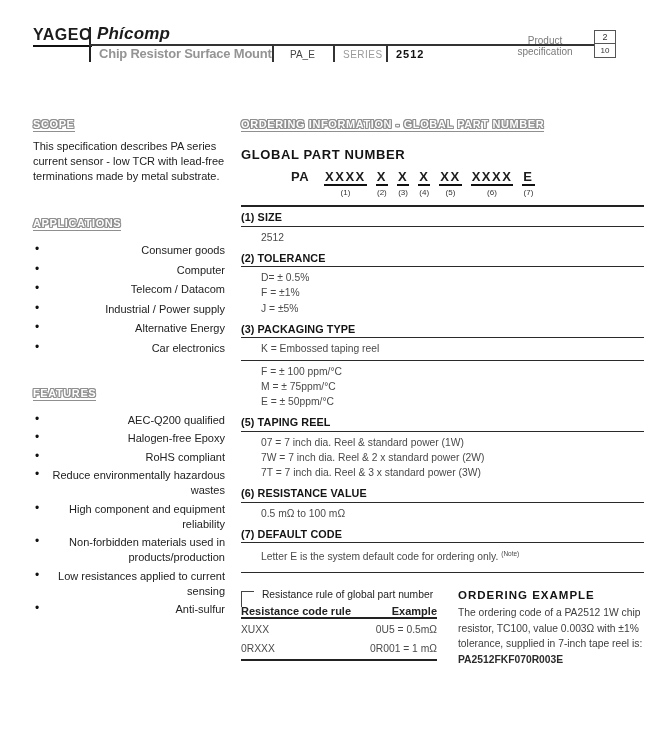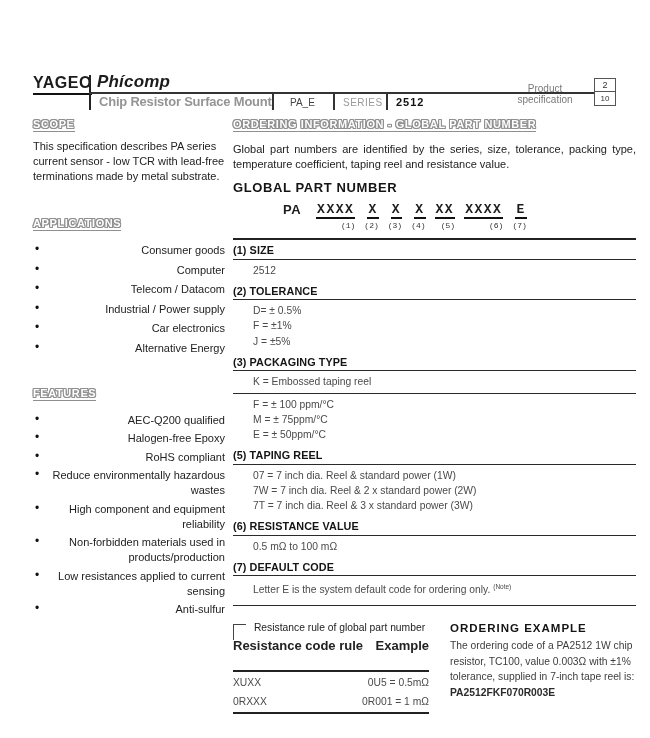--- a/index.html
+++ b/index.html
@@ -4,21 +4,21 @@
 <style>
   html,body { margin:0; padding:0; }
   body { background:#fff; }
   .page {
     position:relative; width:650px; height:738px; margin:0 auto;
     background:#fff; overflow:hidden;
     font-family:"Liberation Sans", sans-serif; color:#1c1c1c;
   }
 
   
-  .hdr { position:absolute; left:0; top:0; width:650px; height:64px;margin-top:48px; }
+  .hdr { position:absolute; left:0; top:0; width:650px; height:64px; }
   .brand1 {
     position:absolute; left:33px; top:26px; font-size:16px; font-weight:bold;
     letter-spacing:0.5px; border-bottom:2.5px solid #111; padding-bottom:1px;
   }
   .vline-logo { position:absolute; left:89px; top:27px; width:1.5px; height:35px; background:#222; }
   .brand2 {
     position:absolute; left:97px; top:24px; font-size:17px; font-weight:bold;
     font-style:italic; letter-spacing:0.2px;
   }
   .hdr-rule { position:absolute; left:89px; top:44px; width:507px; height:1.5px; background:#333; }
@@ -36,21 +36,21 @@
     white-space:nowrap;
   }
   .sv { position:absolute; top:46px; width:1.5px; height:16px; background:#333; }
   .sv1 { left:272px; } .sv2 { left:333px; } .sv3 { left:386px; }
   .sub-pae   { position:absolute; left:290px; top:49px; font-size:10px; color:#444; }
   .sub-series{ position:absolute; left:343px; top:49px; font-size:10px; color:#9a9a9a; letter-spacing:0.5px; }
   .sub-size  { position:absolute; left:396px; top:48px; font-size:11px; font-weight:bold; color:#111; letter-spacing:1px; }
 
   
   .main { position:absolute; left:33px; top:114px; width:607px; display:flex; }
-  .col-left  { width:192px; margin-right:8px; flex:none; }
+  .col-left  { width:192px; margin-right:16px; flex:none; }
   .col-right { width:403px; flex:none; }
 
   .hollow {
     display:inline-block; font-size:11px; font-weight:bold; letter-spacing:0.6px;
     color:#fdfdfd;
     text-shadow:-1px 0 #8f8f8f, 1px 0 #8f8f8f, 0 -1px #8f8f8f, 0 1px #8f8f8f,
                 -1px -1px #8f8f8f, 1px 1px #8f8f8f, -1px 1px #8f8f8f, 1px -1px #8f8f8f;
     border-bottom:1.5px solid #8f8f8f; padding-bottom:1px; margin-bottom:7px;
   }
 
@@ -63,39 +63,39 @@
   .apps-block { margin-top:29px; }
   .feat-block { margin-top:27px; }
   .feat-block .li { margin-bottom:3.5px; }
 
   
   .intro { font-size:11px; line-height:15px; color:#222; text-align:justify; margin-top:3px; }
   .gpn-title { font-size:13px; font-weight:bold; letter-spacing:0.6px; margin-top:8px; color:#141414; }
 
   .pn-row { display:flex; align-items:flex-start; margin:7px 0 0 50px; }
   .pn-prefix { font-size:13px; font-weight:bold; letter-spacing:0.5px; margin-right:6px; padding-top:0; }
-  .pn-group { display:inline-flex; flex-direction:column; align-items:flex-end; margin-left:9px;font-family:Liberation Mono, monospace; }
+  .pn-group { display:inline-flex; flex-direction:column; align-items:center; margin-left:9px; }
   .pn-code { font-size:13px; font-weight:bold; letter-spacing:1.5px; border-bottom:2px solid #111; padding:0 1px 0; }
   .pn-idx { font-size:8px; color:#333; margin-top:2px; }
 
   .top-rule { border-bottom:2px solid #222; margin-top:8px; }
 
   .sec-h { font-size:10.8px; font-weight:bold; color:#141414; padding:4px 0 2.5px; letter-spacing:0.1px; }
   .sec-rule { border-bottom:1.8px solid #2a2a2a; }
   .sec-lines { padding:3px 0 3px 20px; }
   .sec-line { font-size:10.3px; line-height:15.2px; color:#4a4a4a; }
   sup.note { font-size:6.5px; color:#4a4a4a; }
   .end-rule { border-bottom:1.5px solid #2a2a2a; margin-top:4px; }
 
   
   .bottom { display:flex; margin-top:16px; }
   .rtable { width:196px; flex:none;text-align:center; }
   .cap-wrap { position:relative; padding-left:17px; font-size:10.3px; line-height:12.5px; color:#222; margin-bottom:3px; }
   .bracket { position:absolute; left:0; top:2px; width:12px; height:15px; border-left:1.2px solid #444; border-top:1.2px solid #444; }
-  .thead { display:flex; justify-content:space-between; font-size:13px; color:#222; font-weight:bold; padding-bottom:17px; border-bottom:2px solid #222; }
+  .thead { display:flex; justify-content:space-between; font-size:11px; color:#222; font-weight:bold; padding-bottom:0; border-bottom:2px solid #222; }
   .trow { display:flex; justify-content:space-between; font-size:10.3px; color:#4a4a4a; padding:5px 0 3px; }
   .tbot { border-bottom:2px solid #222; margin-top:2px; }
 
   .oex { margin-left:21px; width:186px; }
   .oex-title { font-size:11.5px; font-weight:bold; letter-spacing:1px; color:#141414; }
   .oex-body { font-size:10.3px; line-height:15.5px; color:#3d3d3d; margin-top:4px; }
   .oex-code { font-size:10.3px; font-weight:bold; color:#2b2b2b; }
 </style>
 </head>
 <body>
@@ -128,43 +128,42 @@
       <div class="hollow">SCOPE</div>
       <div class="scope-body">This specification describes PA series current sensor - low TCR with lead-free terminations made by metal substrate.</div>
 
       <div class="apps-block">
         <div class="hollow">APPLICATIONS</div>
         <div class="list">
           <div class="li">Consumer goods</div>
           <div class="li">Computer</div>
           <div class="li">Telecom / Datacom</div>
           <div class="li">Industrial / Power supply</div>
+          <div class="li">Alternative Energy</div>
           <div class="li">Car electronics</div>
-          <div class="li">Alternative Energy</div>
         </div>
       </div>
 
       <div class="feat-block">
         <div class="hollow">FEATURES</div>
         <div class="list">
           <div class="li">AEC-Q200 qualified</div>
           <div class="li">Halogen-free Epoxy</div>
           <div class="li">RoHS compliant</div>
           <div class="li">Reduce environmentally hazardous wastes</div>
           <div class="li">High component and equipment reliability</div>
           <div class="li">Non-forbidden materials used in products/production</div>
           <div class="li">Low resistances applied to current sensing</div>
           <div class="li">Anti-sulfur</div>
         </div>
       </div>
     </div>
 
     <div class="col-right">
       <div class="hollow">ORDERING INFORMATION - GLOBAL PART NUMBER</div>
-      <div class="intro">Global part numbers are identified by the series, size, tolerance, packing type, temperature coefficient, taping reel and resistance value.</div>
       <div class="gpn-title">GLOBAL PART NUMBER</div>
 
       <div class="pn-row">
         <span class="pn-prefix">PA</span>
         <span class="pn-group">
           <span class="pn-code">XXXX</span>
           <span class="pn-idx">(1)</span>
         </span>
         <span class="pn-group">
           <span class="pn-code">X</span>

